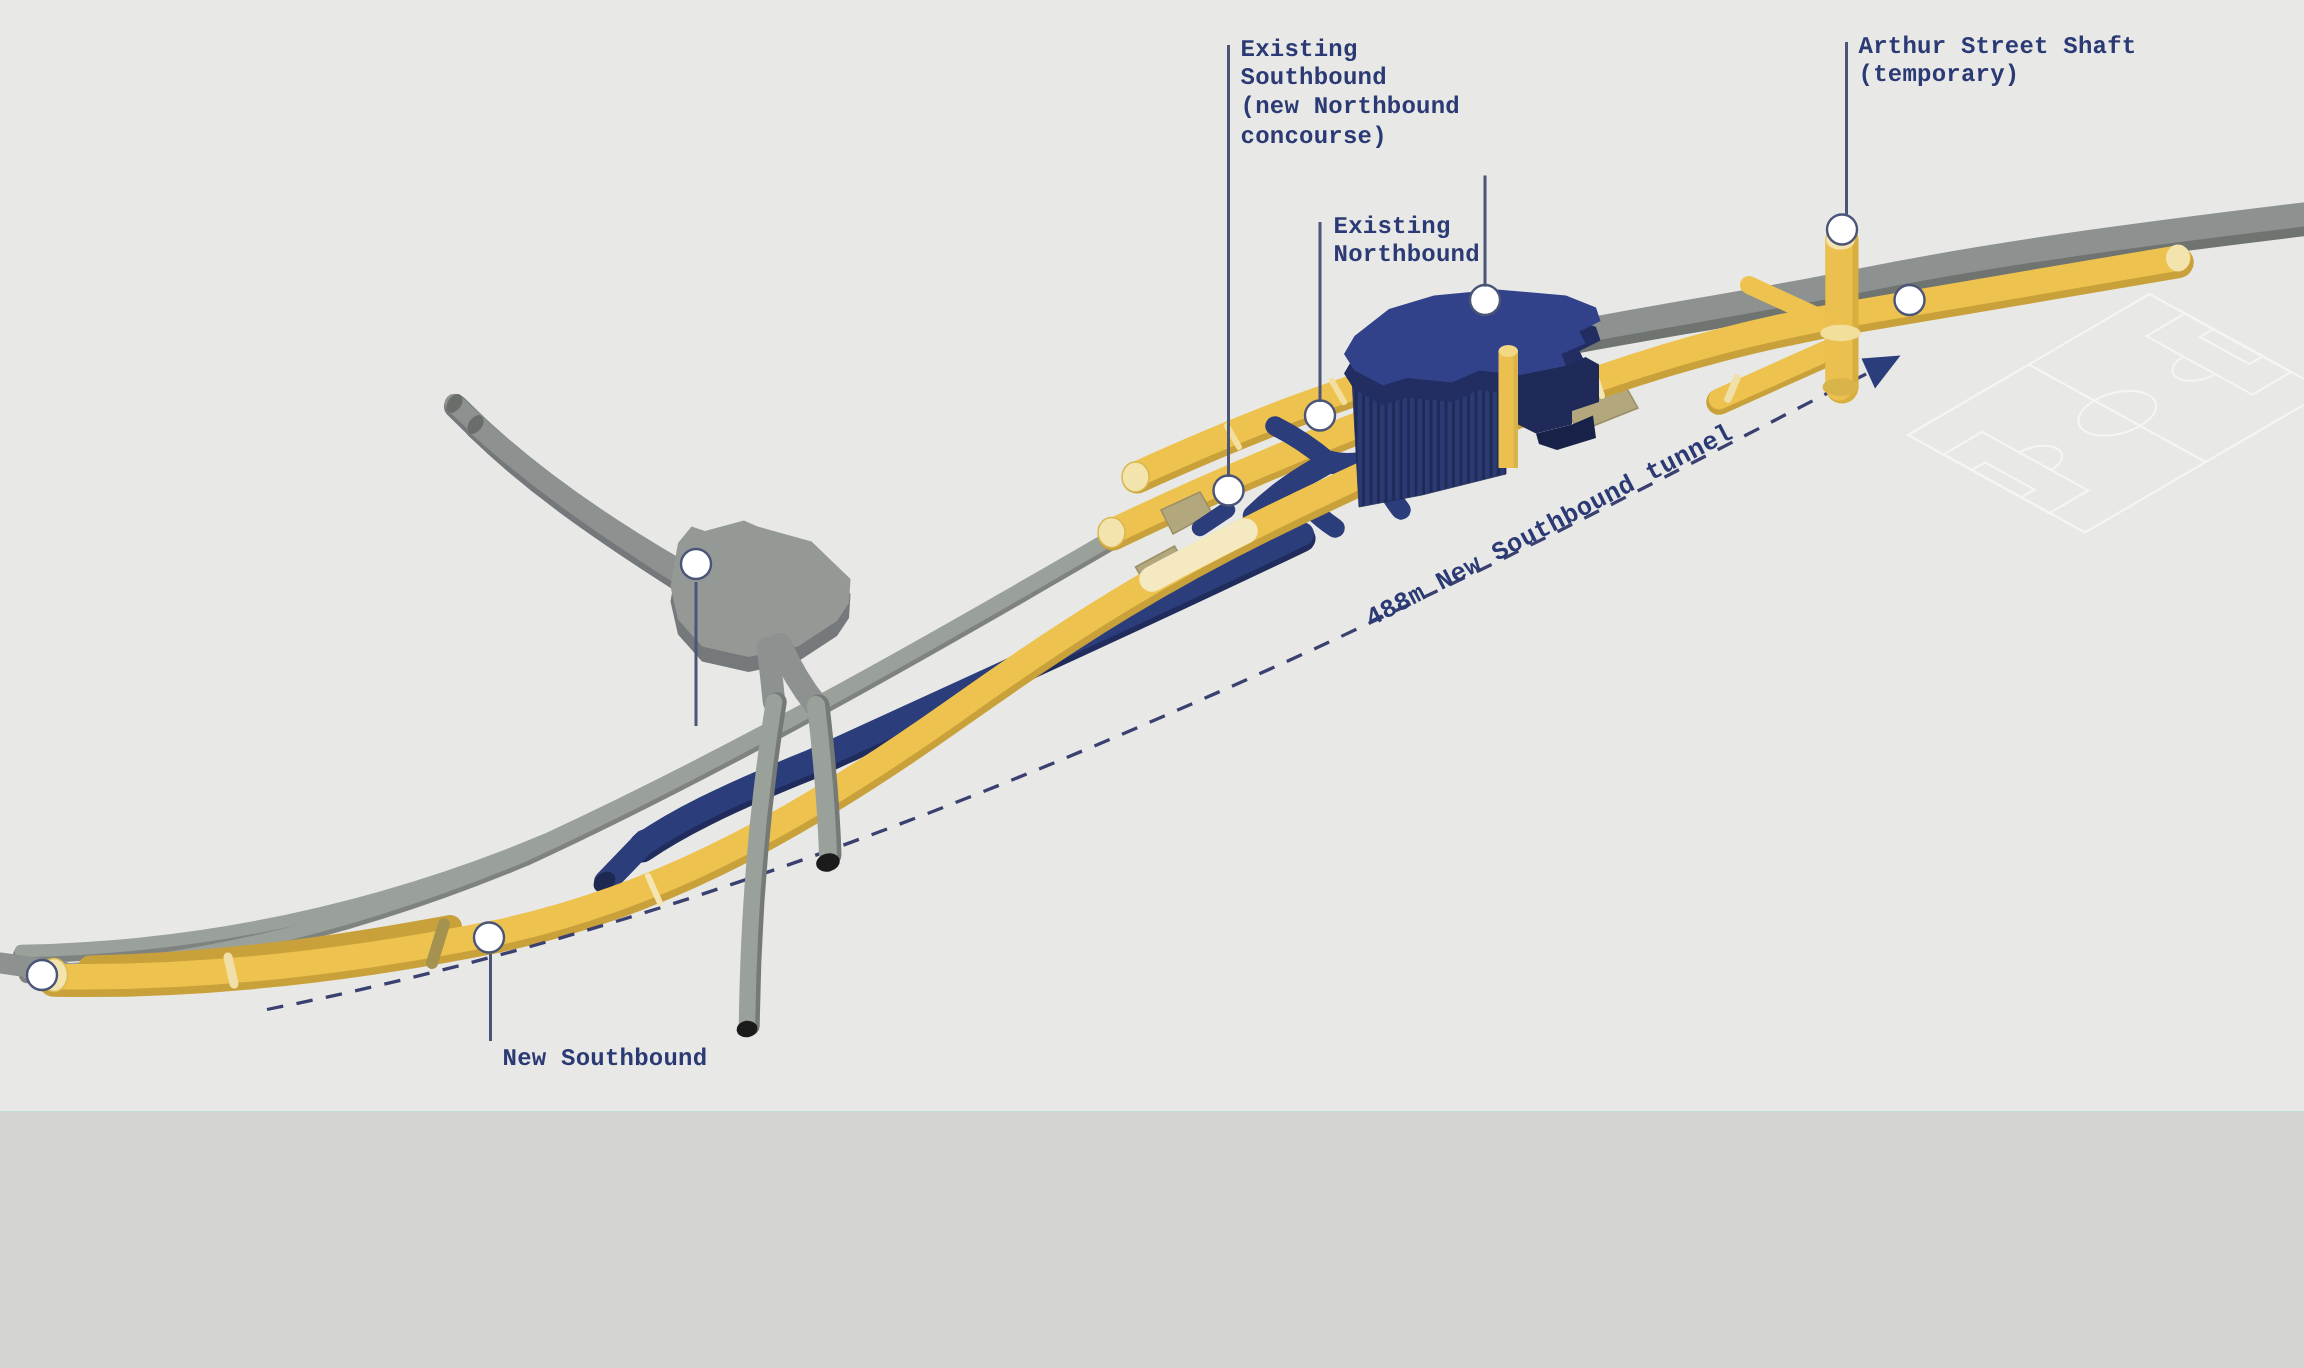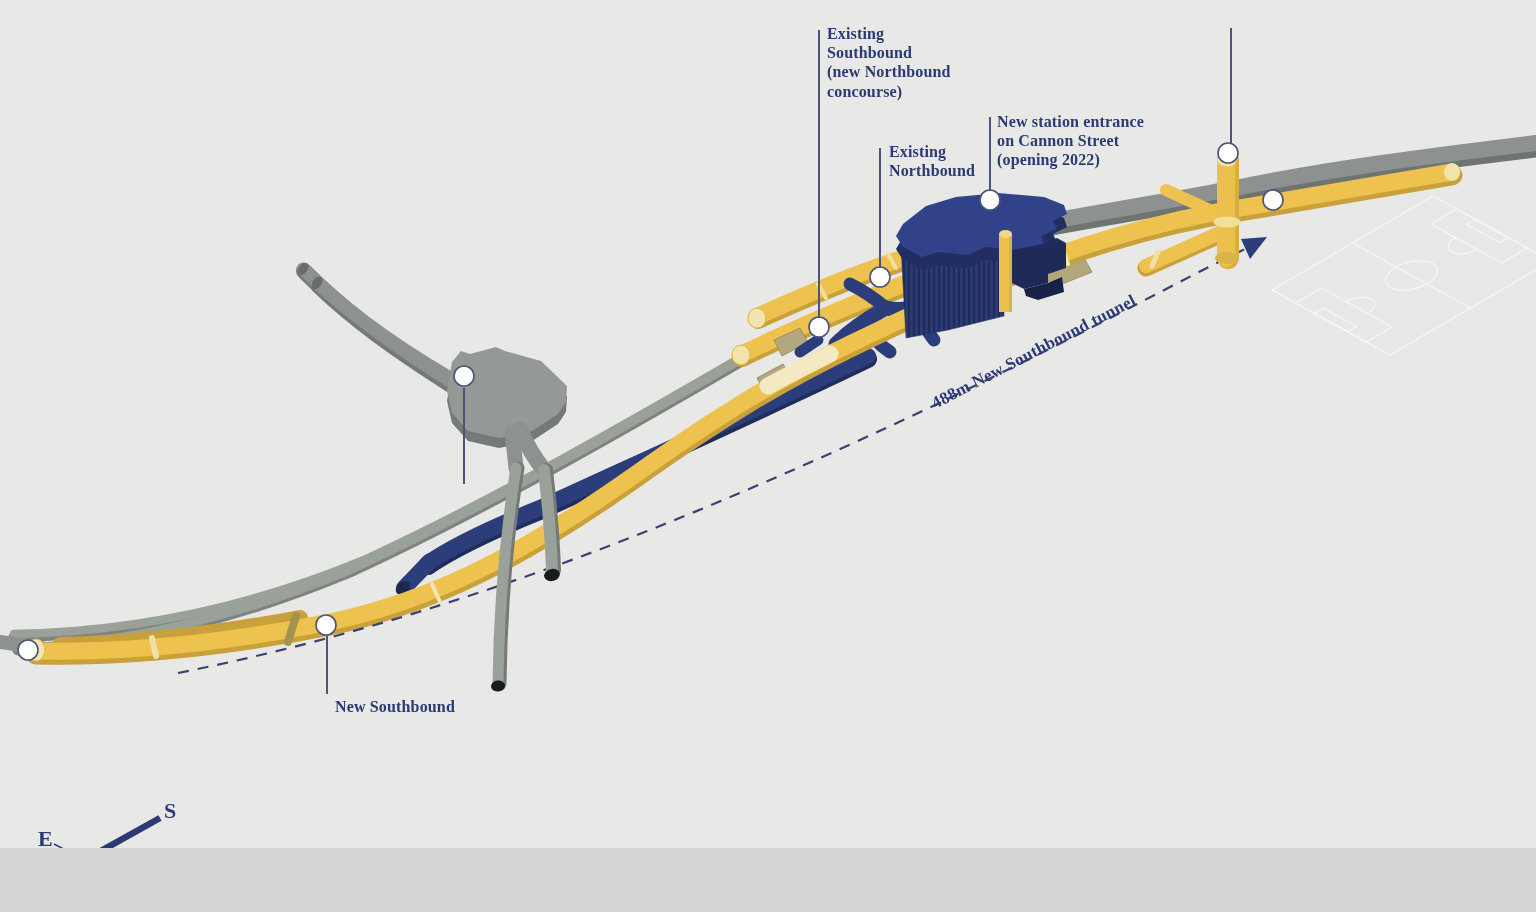--- a/index.html
+++ b/index.html
@@ -1,19 +1,19 @@
 <!DOCTYPE html>
 <html><head>
 <meta charset="utf-8">
 <style>
   html,body{margin:0;padding:0;background:#d4d4d2;}
   .stage{
-    position:relative;width:1536px;height:848px;overflow:hidden;
+    position:relative;width:1536px;height:741px;overflow:hidden;
     background:#5eead4;
-    font-family:Liberation Serif, serif;
+    font-family:Liberation Mono, monospace;
   }
   .stage svg{position:absolute;left:0;top:0;}
   .label{
     position:absolute;color:#2b3a74;font-size:16px;font-weight:700;
     line-height:1.2;white-space:pre-line;letter-spacing:.15px;
   }
   .leader{position:absolute;width:1.5px;background:#4a5578;}
   .label.right{text-align:right;}
   .rot{
     text-align:center;transform:rotate(-27.5deg);transform-origin:50% 50%;
@@ -187,25 +187,24 @@
 <div class="label" style="left:827px;top:24px;">Existing
 Southbound
 (new Northbound
 concourse)</div>
 
 <div class="leader" style="left:879px;top:148px;height:120px;"></div>
 <div class="label" style="left:889px;top:142px;">Existing
 Northbound</div>
 
 <div class="leader" style="left:989px;top:117px;height:74px;"></div>
-<div class="label" style="left:997px;top:112px;">New station entrance
-on Cannon Street
-(opening 2022)</div>
 
 <div class="leader" style="left:1230px;top:28px;height:116px;"></div>
+<div class="label" style="left:1239px;top:22px;">Arthur Street Shaft
+(temporary)</div>
 
 <div class="leader" style="left:463px;top:388px;height:96px;"></div>
 
 <div class="leader" style="left:326px;top:636px;height:58px;"></div>
 <div class="label" style="left:335px;top:697px;">New Southbound</div>
 
 <div class="label rot" style="left:884px;top:342px;width:300px;">488m  New Southbound tunnel</div>
 
 <div class="compass-letter" style="left:26px;top:858px;font-size:32px;">N</div>
 <div class="compass-letter" style="left:164px;top:798px;font-size:22px;">S</div>

